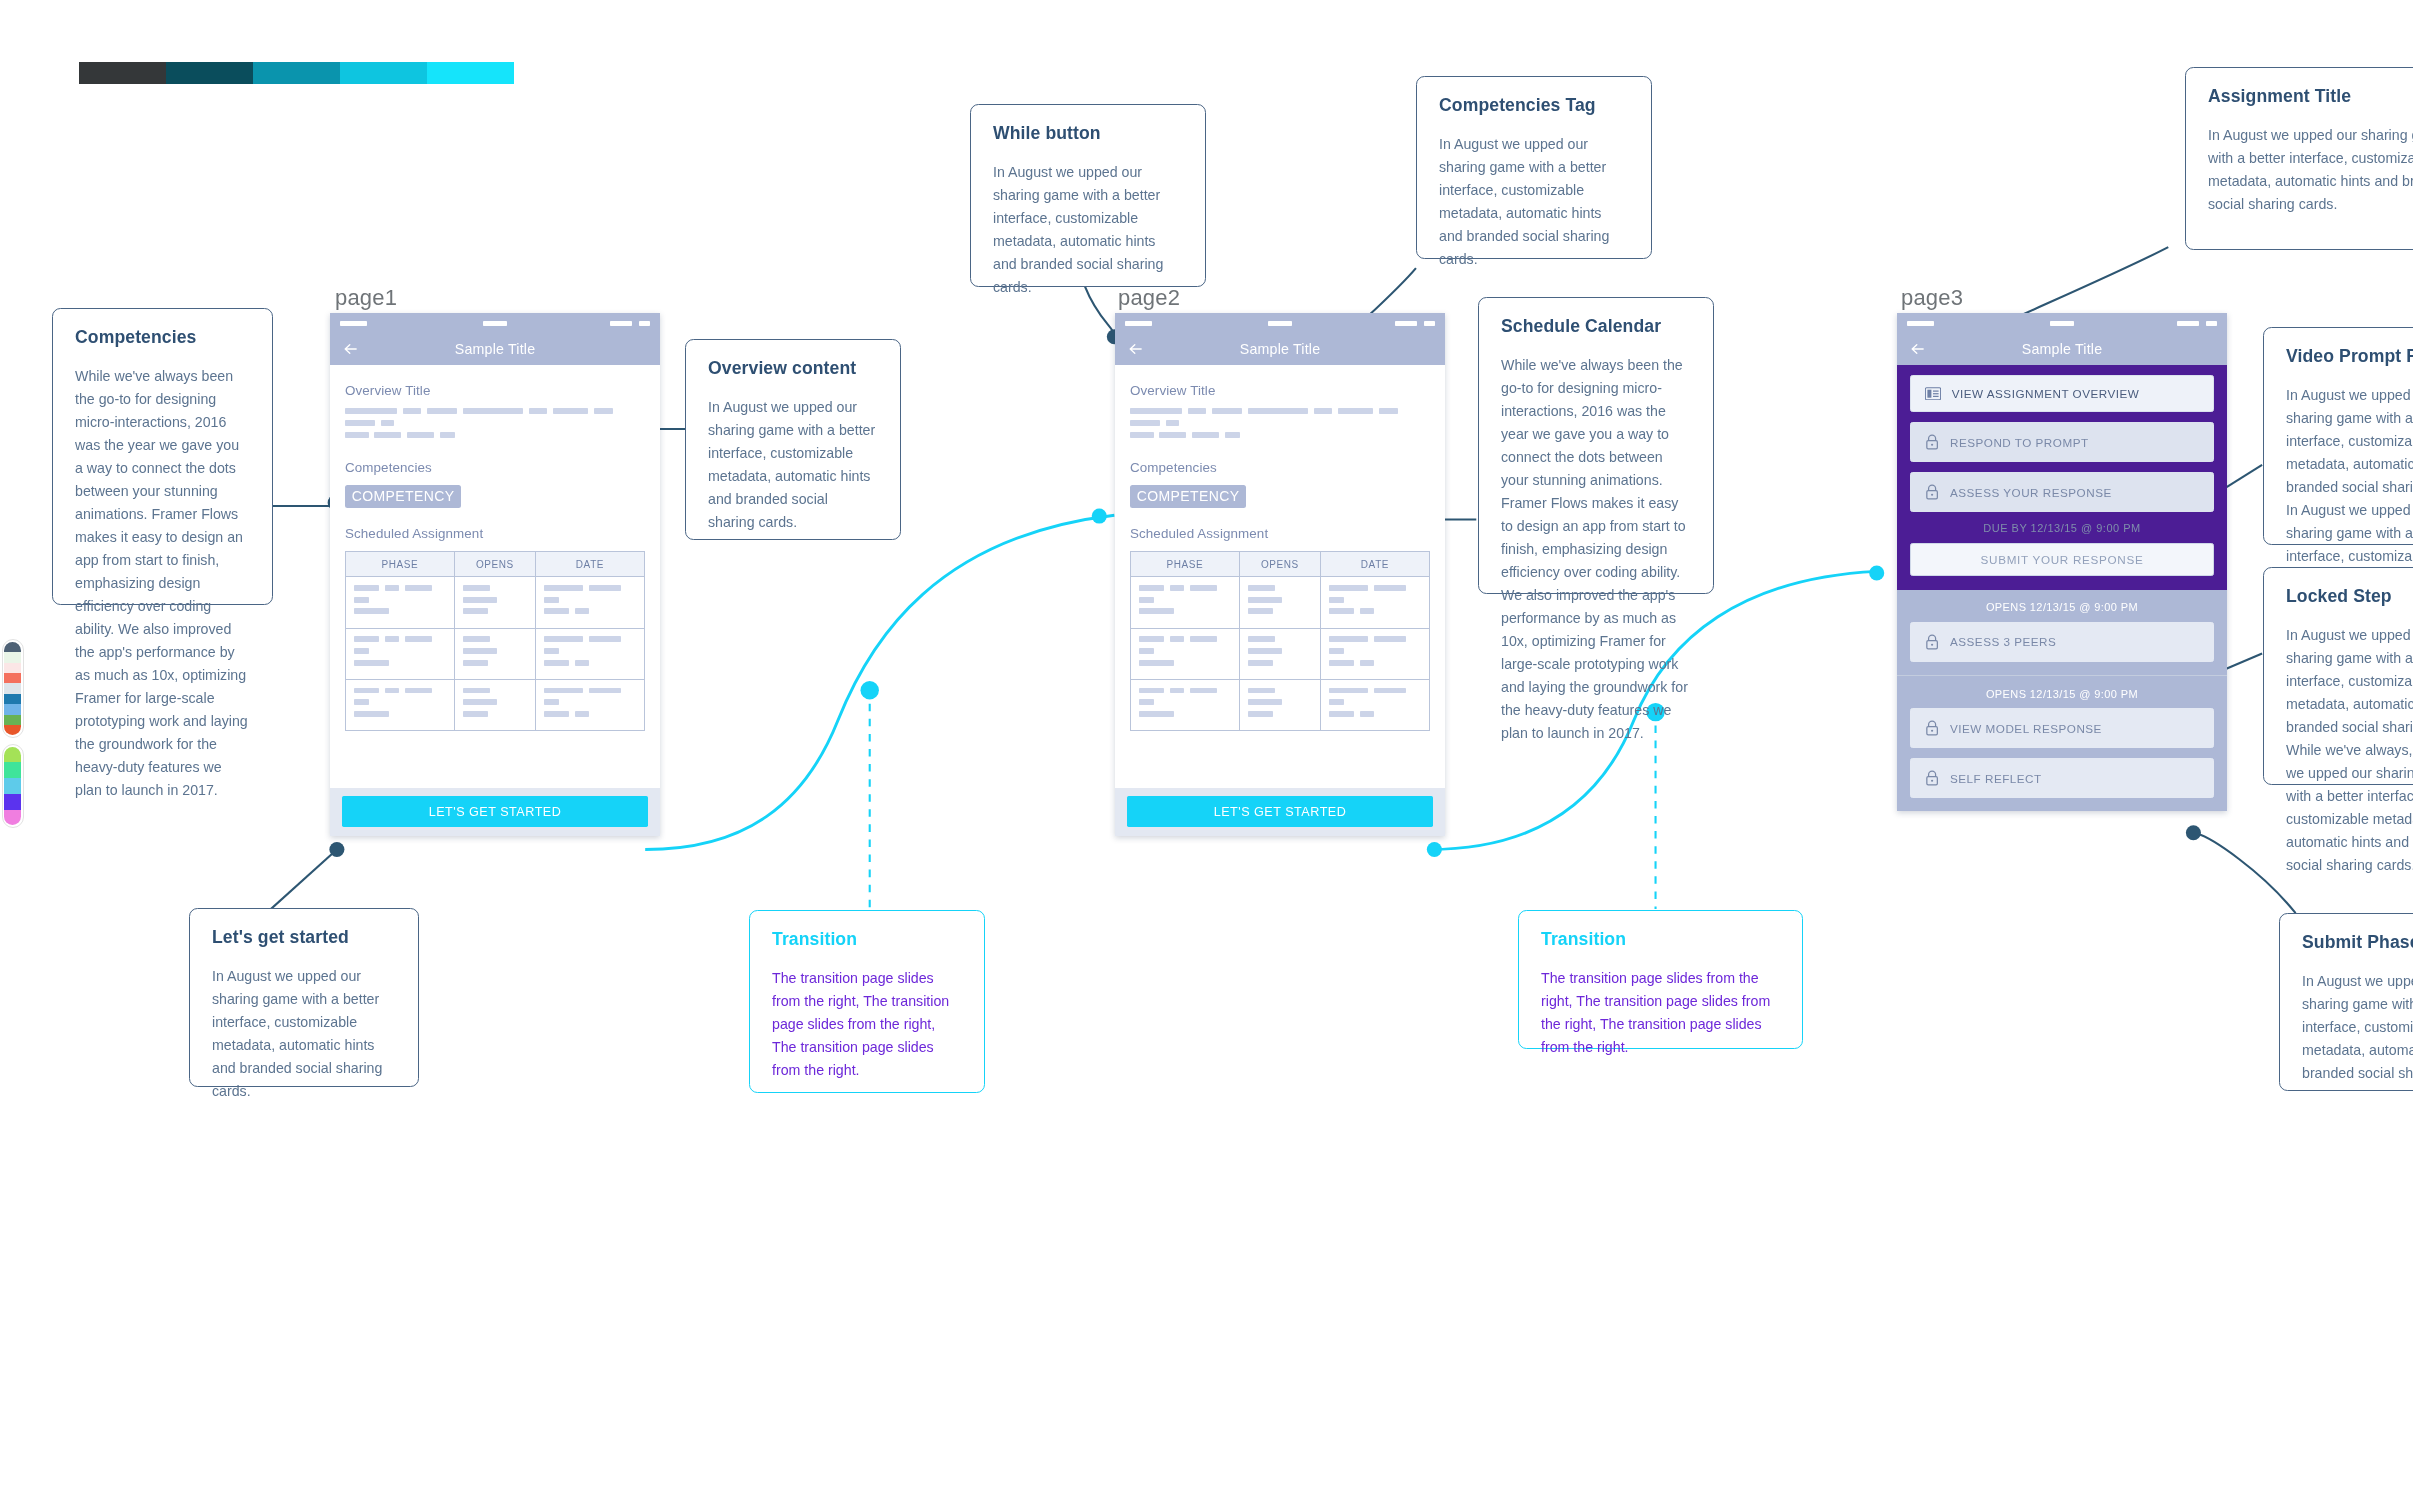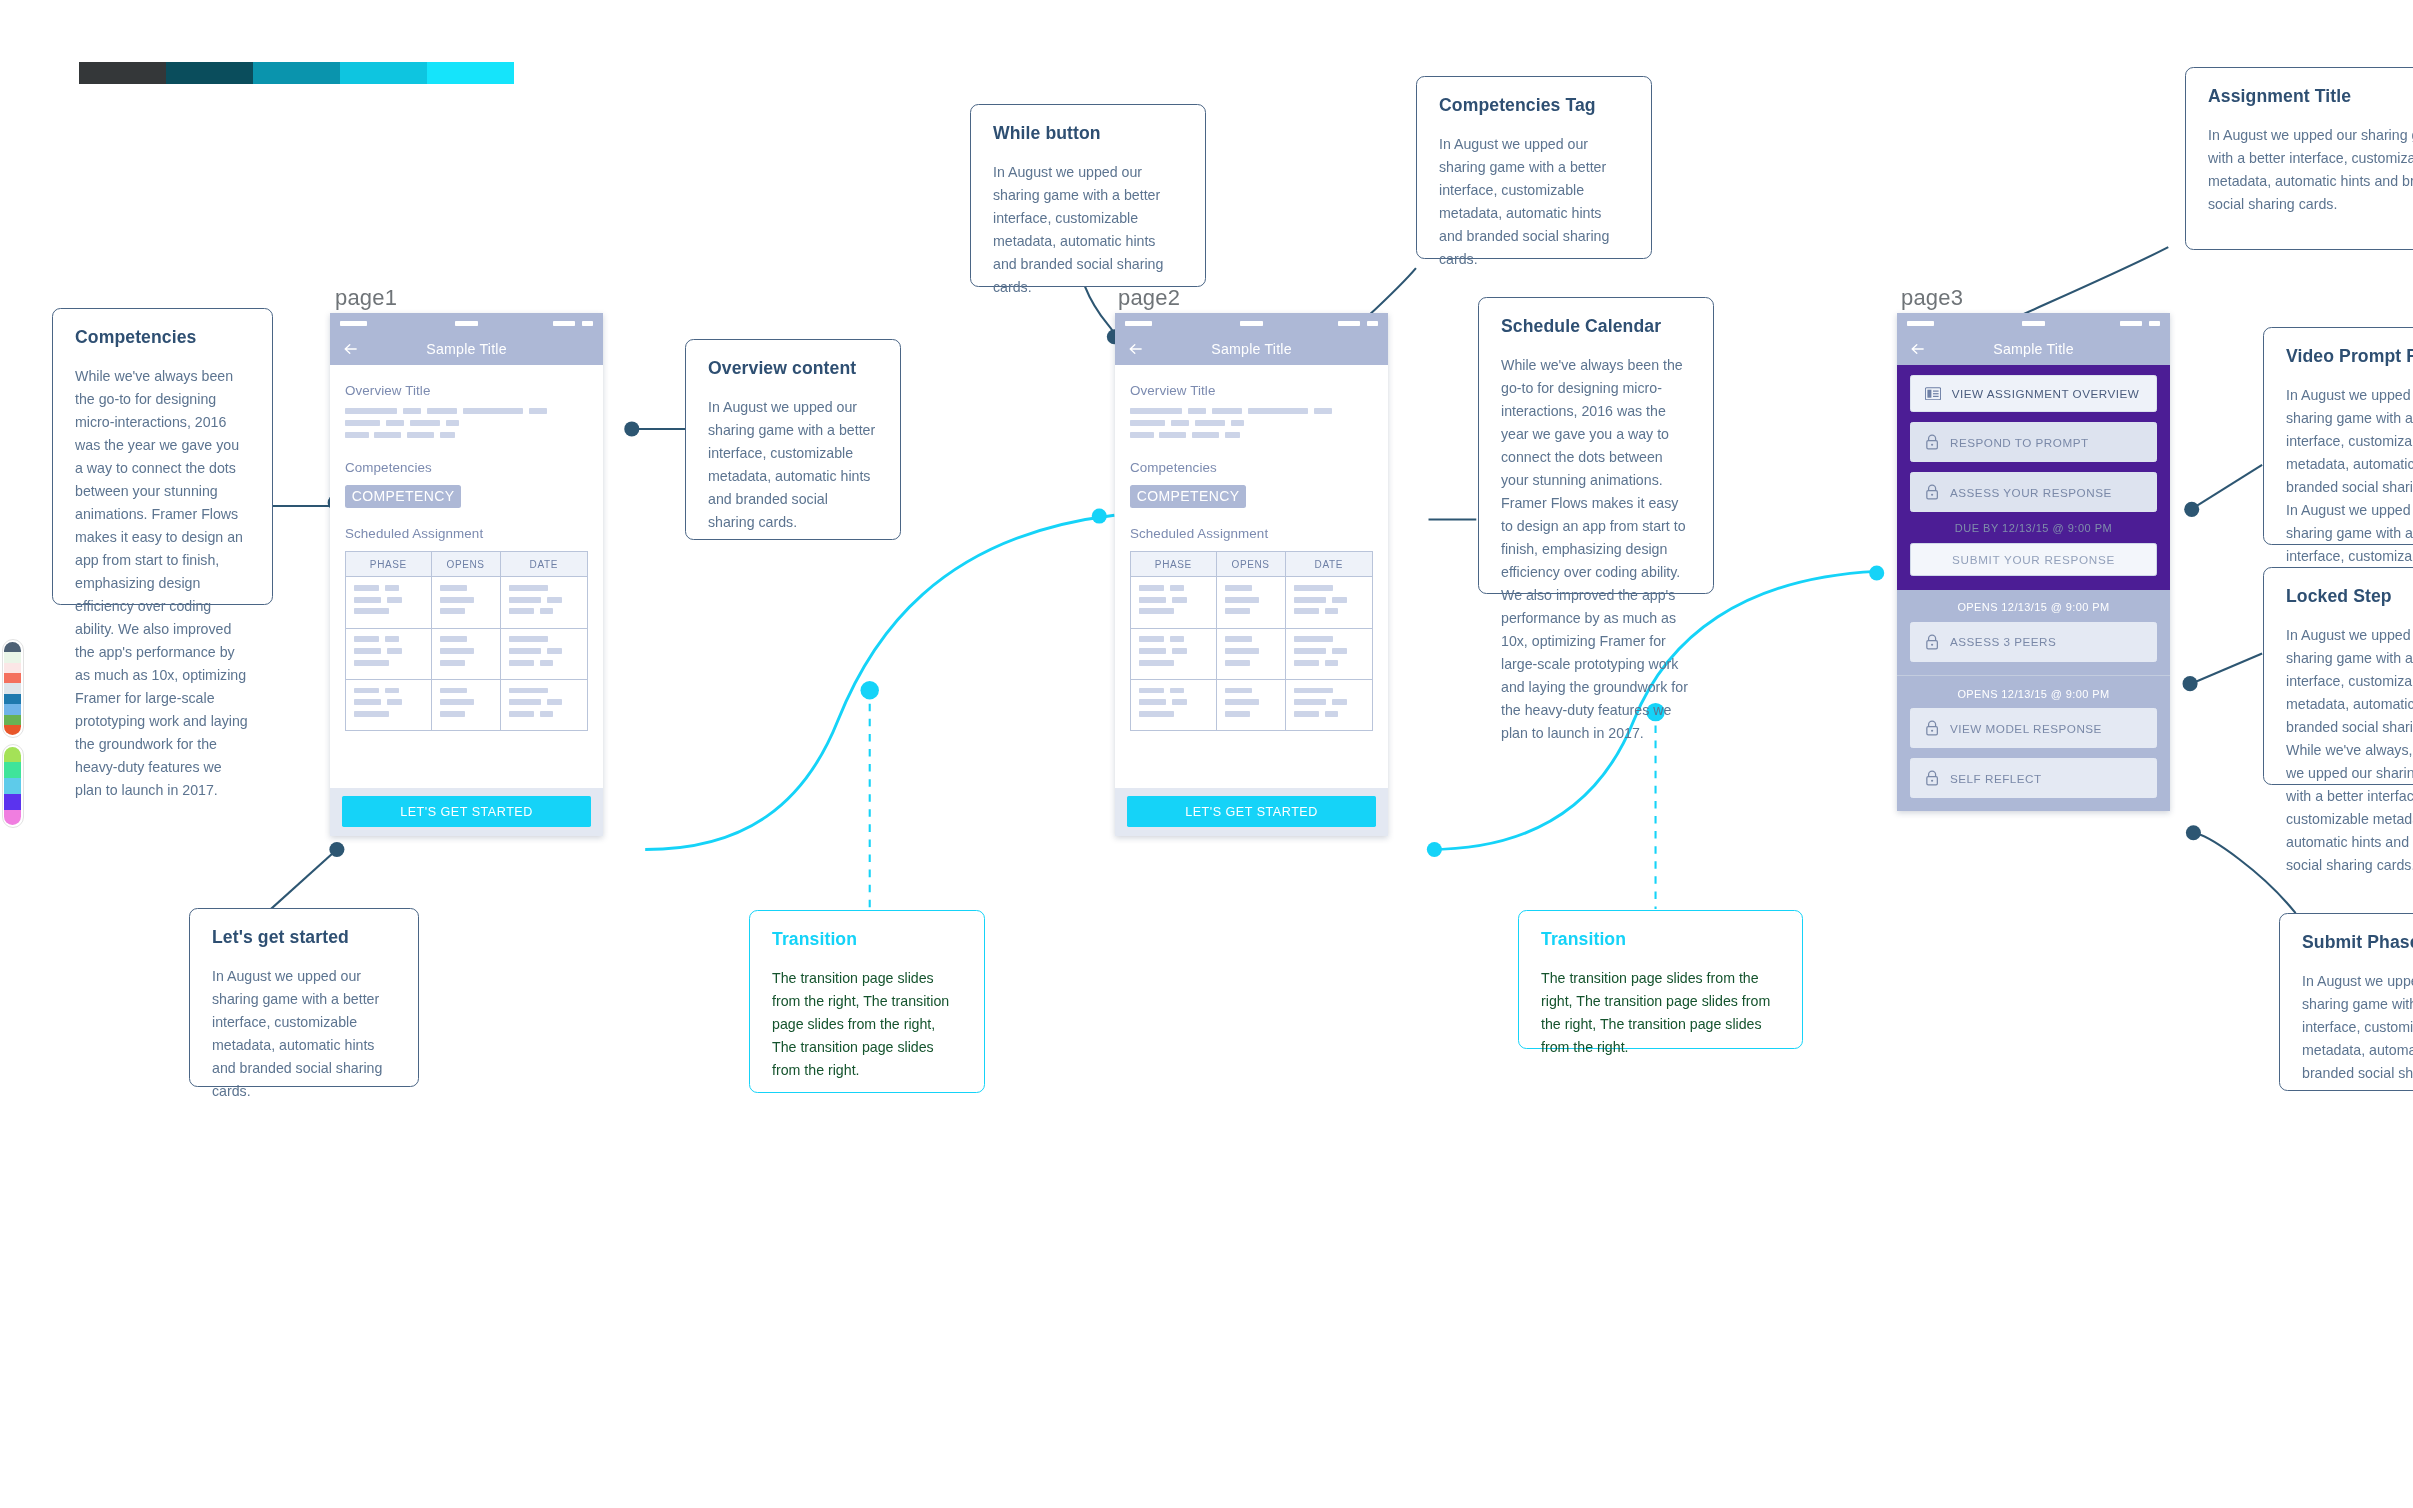--- a/index.html
+++ b/index.html
@@ -40,30 +40,30 @@
   }
   .note .note-title {
     font-size:17.6px; font-weight:bold; color:#2e4f72;
     letter-spacing:0.1px; margin-bottom:17px; white-space:nowrap;
   }
   .note .note-body {
     font-size:14.2px; line-height:1.62; color:#5c7490;
   }
   .note.cyan { border-color:#15d3f8; }
   .note.cyan .note-title { color:#15d3f8; }
-  .note.cyan .note-body  { color:#14532d; }
+  .note.cyan .note-body  { color:#6d28d9; }
 
   
   .page-label {
     position:absolute; font-size:22px; color:#6f7478; letter-spacing:0.2px;
   }
 
   
   .phone {
-    position:absolute; width:273px; background:#ffffff;
+    position:absolute; width:330px; background:#ffffff;
     box-shadow:0 1.7px 5.9px rgba(40,60,90,.22);
     overflow:hidden;
   }
   .status-bar {
     height:20px; background:#adb8d6; position:relative;
   }
   .status-bar i { position:absolute; top:7.5px; height:5px; background:#ffffff; display:block; border-radius:0.8px; }
   .sb-l  { left:10px;  width:27px; }
   .sb-c  { left:50%;   width:23.5px; margin-left:-11.7px; }
   .sb-r1 { right:28.5px; width:22px; }

